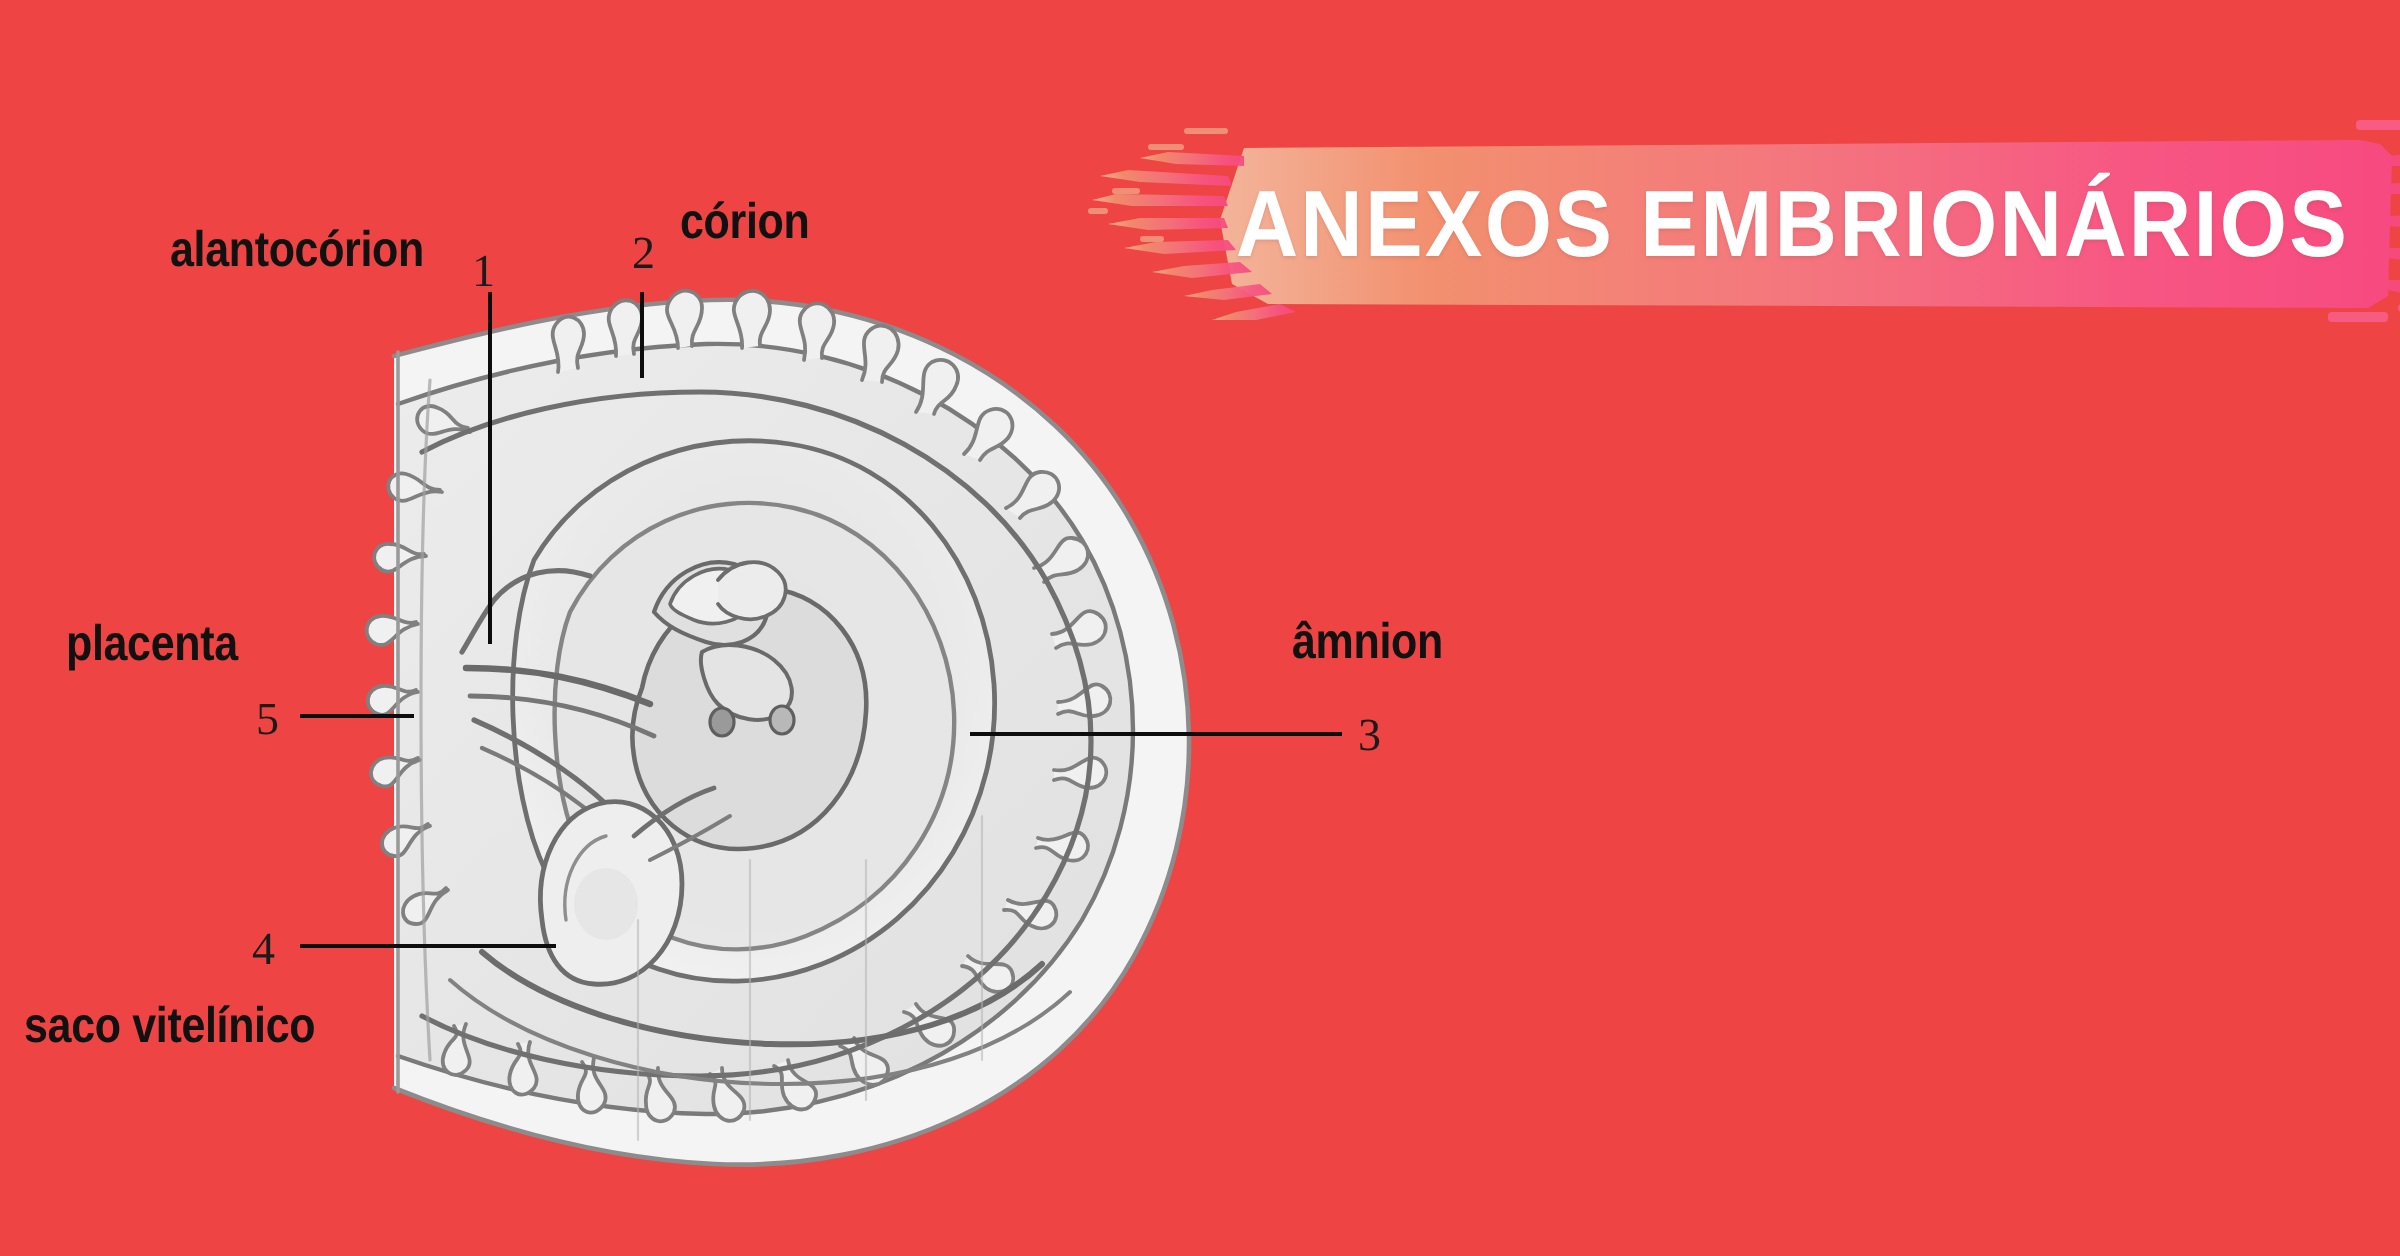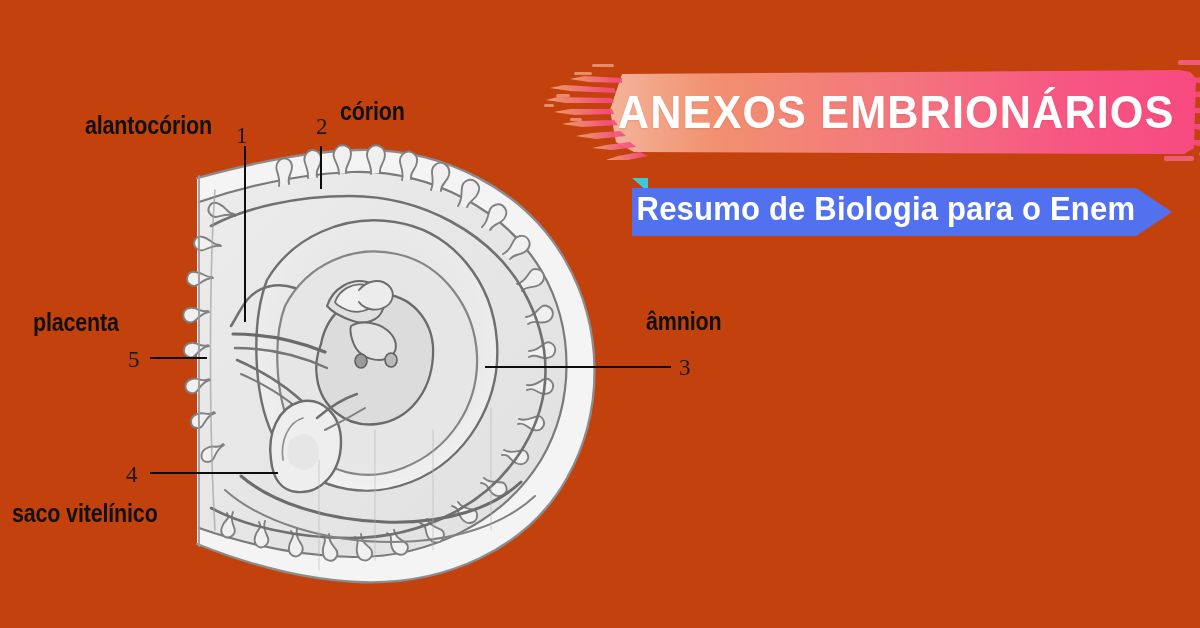--- a/index.html
+++ b/index.html
@@ -5,21 +5,21 @@
 <style>
   html, body {
     margin: 0;
     padding: 0;
     background: #ffffff;
   }
   #canvas {
     position: relative;
     width: 1200px;
     height: 628px;
-    background: #c2410c;
+    background: #ef4444;
     overflow: hidden;
     font-family: "Liberation Sans", sans-serif;
     text-align: center;
   }
 
   
   #diagram-wrap {
     position: absolute;
     left: 175px;
     top: 130px;
@@ -305,23 +305,14 @@
       </g>
       <g fill="#F9608D" opacity="0.85">
         <rect x="634" y="8" width="26" height="5" rx="2"></rect>
         <rect x="620" y="104" width="30" height="5" rx="2"></rect>
         <rect x="655" y="100" width="14" height="4" rx="2"></rect>
       </g>
     </svg>
     <div id="brush-title">ANEXOS EMBRIONÁRIOS</div>
   </div>
 
-  <div id="ribbon-banner">
-    <svg id="ribbon-svg" viewBox="0 0 552 62" xmlns="http://www.w3.org/2000/svg">
-
-      <path d="M8,0 L24,0 L24,14 Z" fill="#3FC8D8"></path>
-
-      <path d="M8,10 L512,10 L548,34 L512,58 L8,58 Z" fill="#5271EF"></path>
-    </svg>
-    <div id="ribbon-text">Resumo de Biologia para o Enem</div>
-  </div>
 
 </div>
 
 </body></html>

